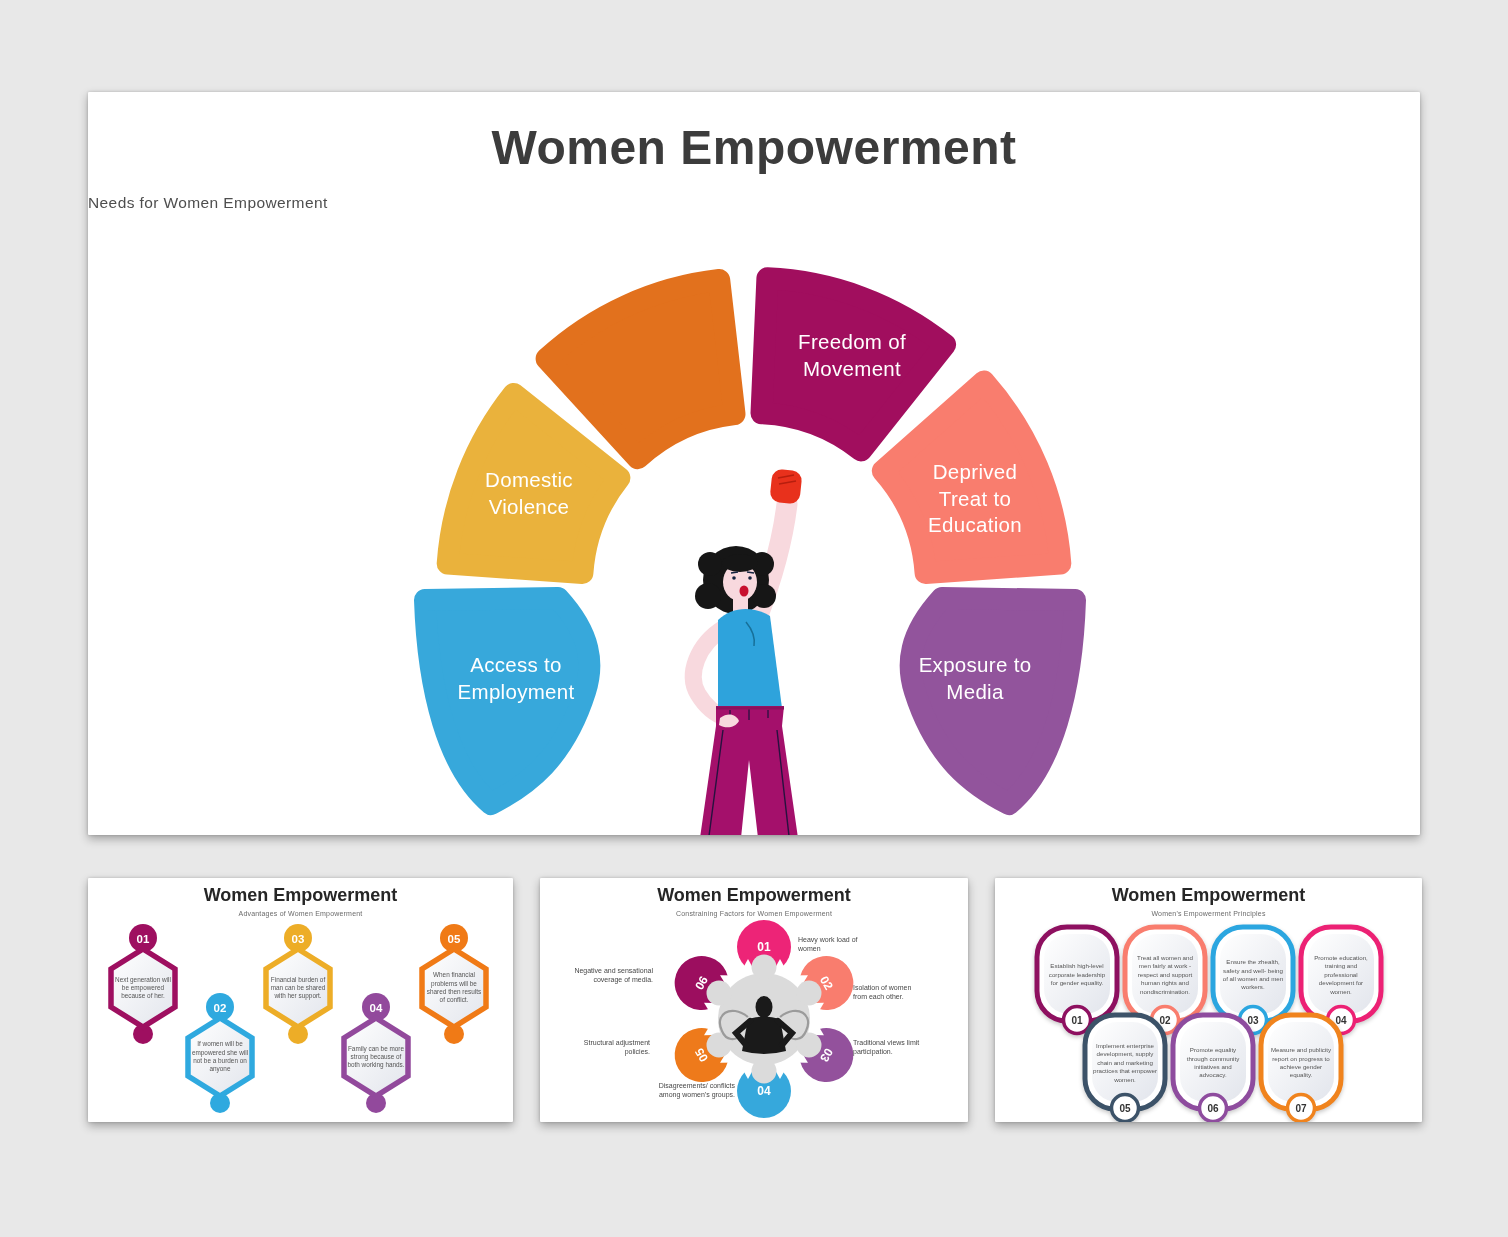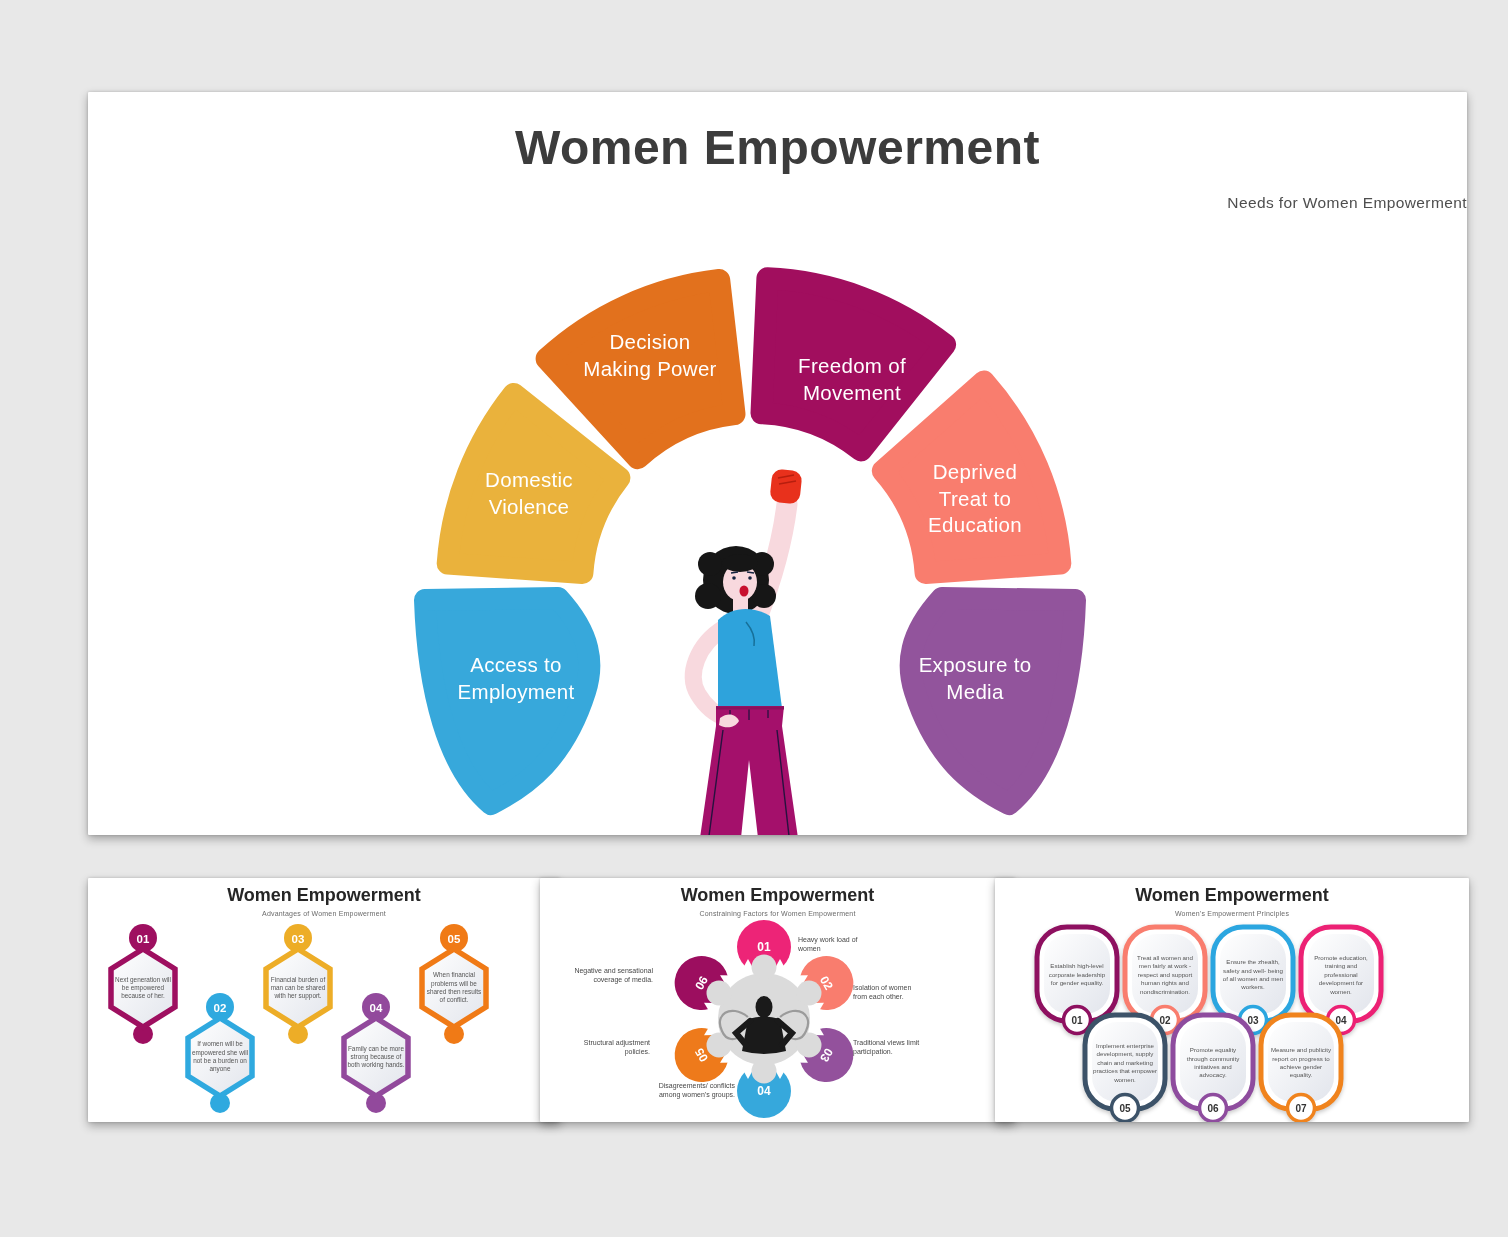--- a/index.html
+++ b/index.html
@@ -5,34 +5,34 @@
   html,body{margin:0;padding:0;}
   body{
     width:1508px;height:1237px;position:relative;
     background:#e8e8e8;
     font-family:"Liberation Sans",sans-serif;
     overflow:hidden;
   }
   .slide{
     position:absolute;background:#ffffff;
     box-shadow:0 4px 10px rgba(0,0,0,.30),0 0 3px rgba(0,0,0,.18);
-    overflow:hidden;border-radius:1px;padding-left:47px;
+    overflow:hidden;border-radius:1px;
   }
   
   #main-slide{left:88px;top:92px;width:1332px;height:743px;}
   .main-title{position:absolute;left:0;right:0;top:28px;text-align:center;
     font-size:48px;font-weight:bold;color:#3c3c3c;letter-spacing:.5px;}
-  .main-subtitle{position:absolute;left:0;right:0;top:102px;text-align:right;
+  .main-subtitle{position:absolute;left:0;right:0;top:102px;text-align:left;
     font-size:15.5px;color:#4e4e4e;letter-spacing:.4px;}
   #arc-svg{position:absolute;left:0;top:0;}
   .seg{fill:var(--c);stroke:var(--c);stroke-width:22;stroke-linejoin:round;}
   .seg-label{position:absolute;color:#fff;font-size:20.5px;line-height:1.3;
     text-align:center;letter-spacing:.3px;}
   #lbl-dmp{left:492px;top:237px;width:140px;}
-  #lbl-fm {left:684px;top:237px;width:160px;margin-top:24px;}
+  #lbl-fm {left:684px;top:237px;width:160px;}
   #lbl-dv {left:376px;top:375px;width:130px;}
   #lbl-dae{left:827px;top:367px;width:120px;}
   #lbl-ate{left:353px;top:560px;width:150px;}
   #lbl-etm{left:812px;top:560px;width:150px;}
   .woman{position:absolute;left:572px;top:376px;width:190px;height:372px;}
   
   .thumb{cursor:pointer;}
   #thumb-advantages{left:88px;top:878px;width:425px;height:244px;}
   #thumb-constraints{left:540px;top:878px;width:428px;height:244px;}
   #thumb-principles{left:995px;top:878px;width:427px;height:244px;}
@@ -90,21 +90,20 @@
 
   <svg id="arc-svg" width="1332" height="743" viewBox="0 0 1332 743">
     <path class="seg" d="M 458.6 266.7 A 307 307 0 0 1 631.2 188.0 L 646.5 322.1 A 172 172 0 0 0 549.8 366.2 Z" style="--c: #E2711D;"></path>
     <path class="seg" d="M 679.4 186.3 A 307 307 0 0 1 857.1 252.7 L 773.1 358.4 A 172 172 0 0 0 673.5 321.2 Z" style="--c: #A10E5E;"></path>
     <path class="seg" d="M 359.7 471.6 A 307 307 0 0 1 425.7 301.9 L 531.4 385.9 A 172 172 0 0 0 494.4 481.0 Z" style="--c: #EAB23C;"></path>
     <path class="seg" d="M 895.9 289.6 A 307 307 0 0 1 972.3 471.6 L 837.6 481.0 A 172 172 0 0 0 794.8 379.0 Z" style="--c: #F97D6E;"></path>
     <path class="seg" d="M 337 508 L 470 506 C 503 542 506 572 497 600 C 476 666 440 693 403 712 C 360 676 340 598 337 508 Z" style="--c: #37A8DB;"></path>
     <path class="seg" d="M 987 508 L 854 506 C 821 542 818 572 827 600 C 848 666 884 693 921 712 C 964 676 984 598 987 508 Z" style="--c: #92549C;"></path>
   </svg>
 
-  <div class="seg-label" id="lbl-dmp">Decision Making Power</div>
   <div class="seg-label" id="lbl-fm">Freedom of Movement</div>
   <div class="seg-label" id="lbl-dv">Domestic Violence</div>
   <div class="seg-label" id="lbl-dae">Deprived Treat to Education</div>
   <div class="seg-label" id="lbl-etm">Exposure to Media</div>
   <div class="seg-label" id="lbl-ate">Access to Employment</div>
 
   <svg class="woman" viewBox="0 0 190 372">
     <g>
       <path d="M 127 36 C 123 70 113 108 97 150" stroke="#F8D9DE" stroke-width="21" fill="none" stroke-linecap="round"></path>
       <rect x="111" y="2" width="30" height="33" rx="10" fill="#E8311C" transform="rotate(6 126 18)"></rect>

